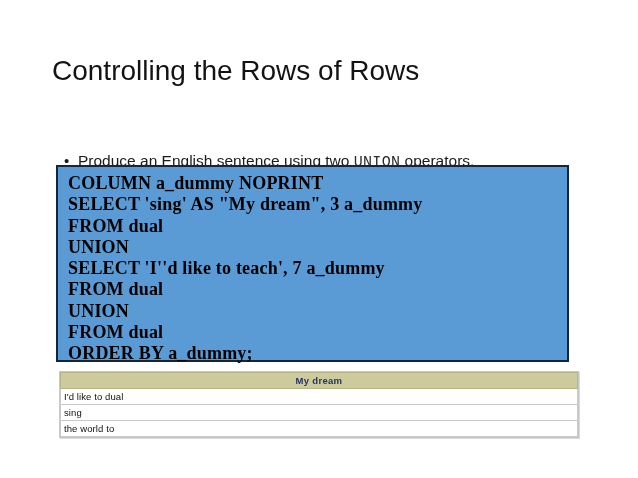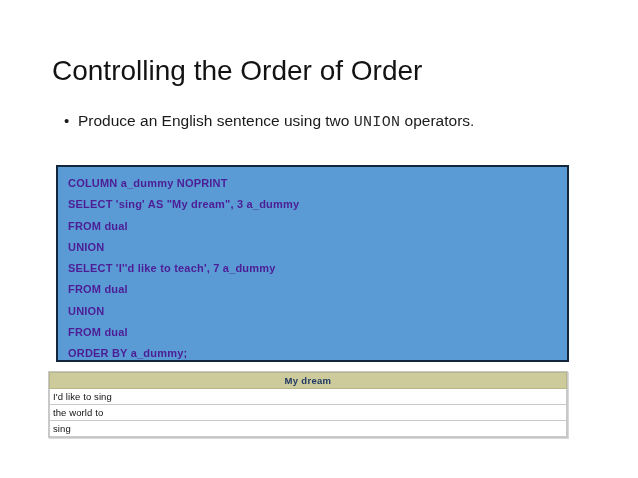--- a/index.html
+++ b/index.html
@@ -49,20 +49,21 @@
     font-size: 15px;
     line-height: 22px;
     color: #1a1a1a;
     flex: 0 0 auto;
   }
   .bullet-text {
     font-family: "Liberation Sans", sans-serif;
     font-size: 15.5px;
     line-height: 22px;
     color: #1a1a1a;
+    margin-top: 40px;
   }
   .bullet-text .mono-inline {
     font-family: "Liberation Mono", "DejaVu Sans Mono", monospace;
     font-size: 15px;
     color: #2b2b2b;
     letter-spacing: 0.3px;
   }
 
   
   .code-block {
@@ -70,33 +71,33 @@
     left: 56px;
     top: 165px;
     width: 513px;
     height: 197px;
     box-sizing: border-box;
     background: #5b9bd5;
     border: 2px solid #13263b;
     padding: 6px 0 6px 10px;
   }
   .code-line {
-    font-family: Liberation Sans, sans-serif;
+    font-family: Liberation Serif, serif;
     font-weight: bold;
-    font-size: 11px;
+    font-size: 18px;
     line-height: 21.3px;
-    color: #4c1d95;
+    color: #000000;
     white-space: pre;
     letter-spacing: 0.2px;
   }
 
   
   .result-table {
     position: absolute;
-    left: 48px;
+    left: 59px;
     top: 371px;
     width: 520px;
     box-sizing: border-box;
     border-collapse: collapse;
     background: #ffffff;
     border: 1px solid #c8c8c8;
     box-shadow: 1px 1px 0 #d9d9d9;
   }
   .result-table table {
     width: 100%;
@@ -126,21 +127,21 @@
     padding: 0 0 0 3px;
     border: 1px solid #c9c9c9;
     letter-spacing: 0.1px;
   }
 </style>
 </head>
 <body>
 
 <div class="slide">
 
-  <div class="slide-title">Controlling the Order of Order</div>
+  <div class="slide-title">Controlling the Rows of Rows</div>
 
   <div class="bullet-row">
     <span class="bullet-marker">•</span>
     <span class="bullet-text"><span>Produce an English sentence using two </span><span class="mono-inline">UNION</span><span> operators.</span></span>
   </div>
 
   <div class="code-block">
     <div class="code-line">COLUMN a_dummy NOPRINT</div>
     <div class="code-line">SELECT 'sing' AS "My dream", 3 a_dummy</div>
     <div class="code-line">FROM dual</div>
@@ -154,25 +155,25 @@
 
   <div class="result-table">
     <table>
       <thead>
         <tr>
           <th>My dream</th>
         </tr>
       </thead>
       <tbody>
         <tr>
-          <td>I'd like to sing</td>
+          <td>I'd like to dual</td>
+        </tr>
+        <tr>
+          <td>sing</td>
         </tr>
         <tr>
           <td>the world to</td>
-        </tr>
-        <tr>
-          <td>sing</td>
         </tr>
       </tbody>
     </table>
   </div>
 
 </div>
 
 </body></html>

